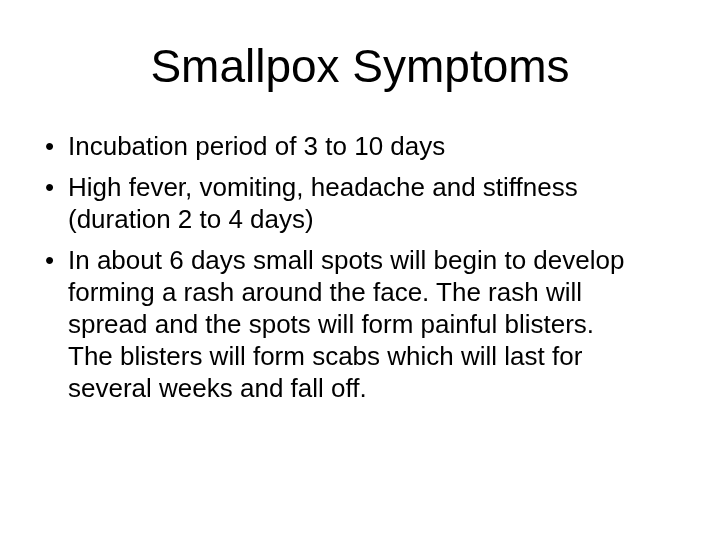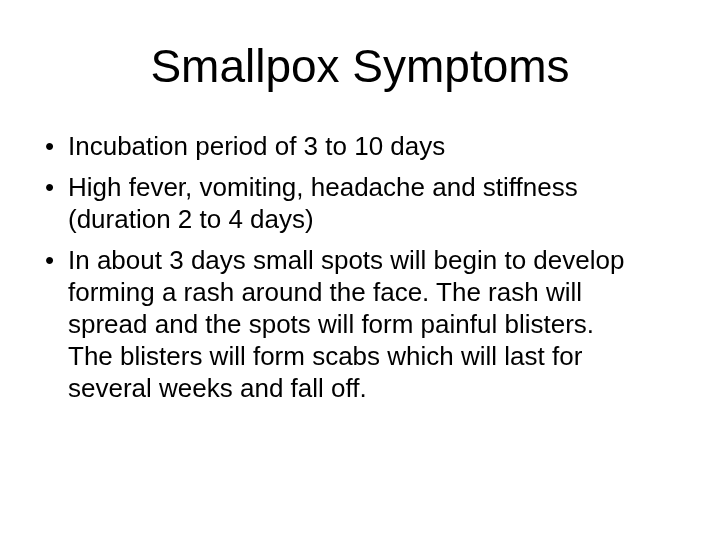--- a/index.html
+++ b/index.html
@@ -68,21 +68,21 @@
     </div>
 
     <div class="bullet-item">
       <span class="bullet-marker">•</span>
       <span class="bullet-text">High fever, vomiting, headache and stiffness
 (duration 2 to 4 days)</span>
     </div>
 
     <div class="bullet-item">
       <span class="bullet-marker">•</span>
-      <span class="bullet-text">In about 3 days small spots will begin to develop
+      <span class="bullet-text">In about 6 days small spots will begin to develop
 forming a rash around the face. The rash will
 spread and the spots will form painful blisters.
 The blisters will form scabs which will last for
 several weeks and fall off.</span>
     </div>
 
   </div>
 
 </div>
 

